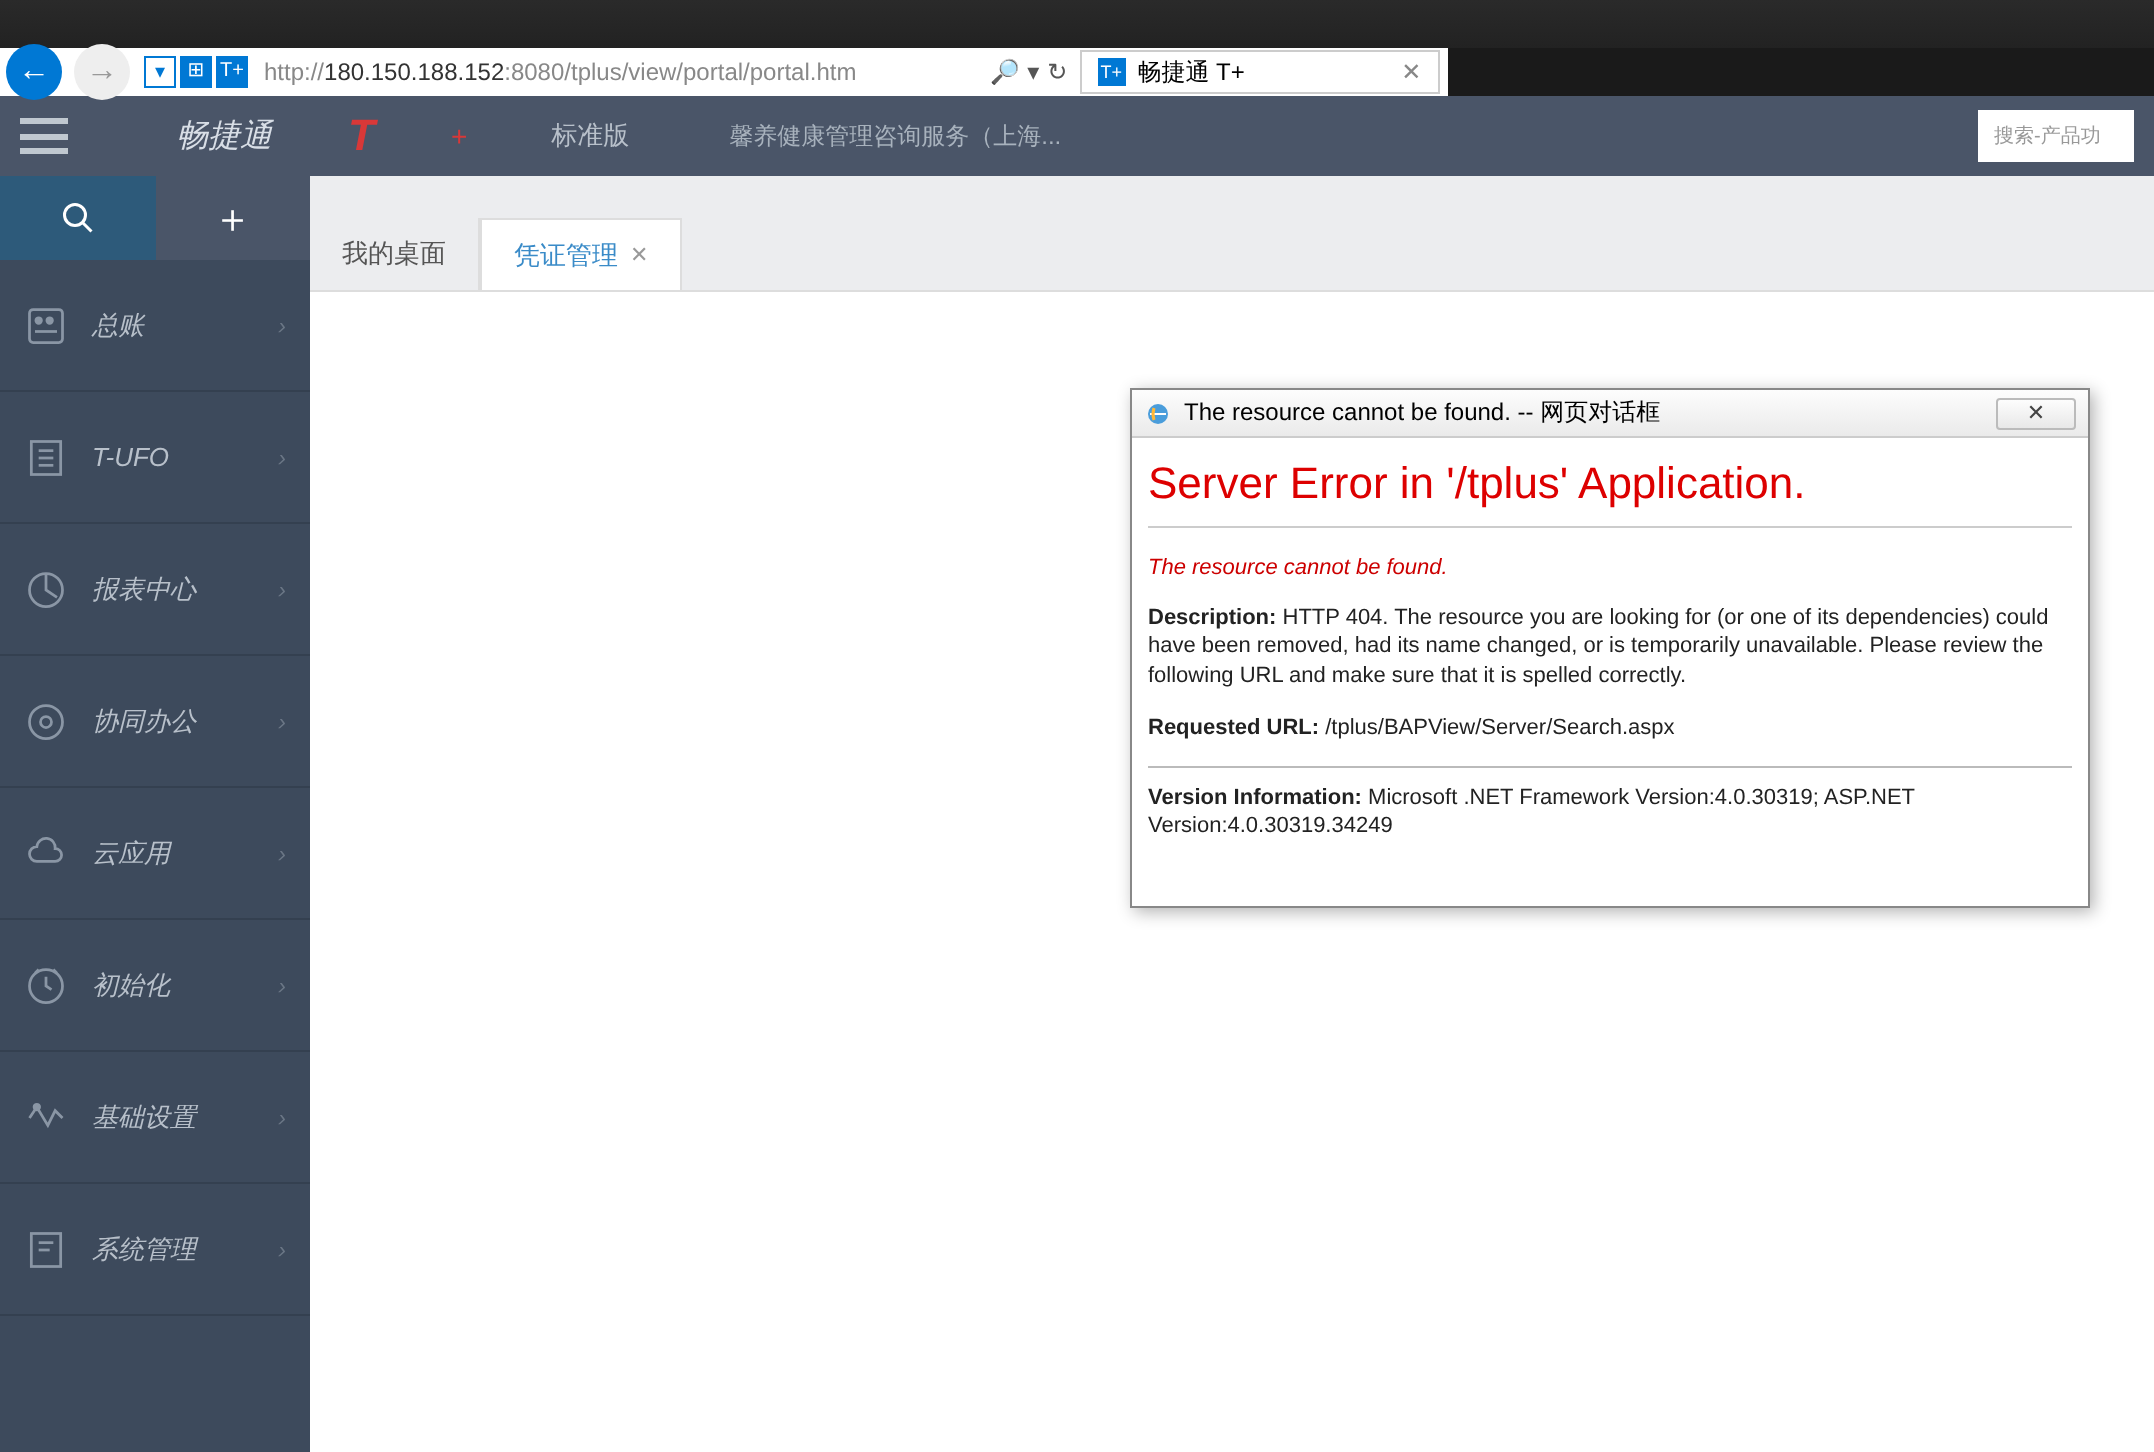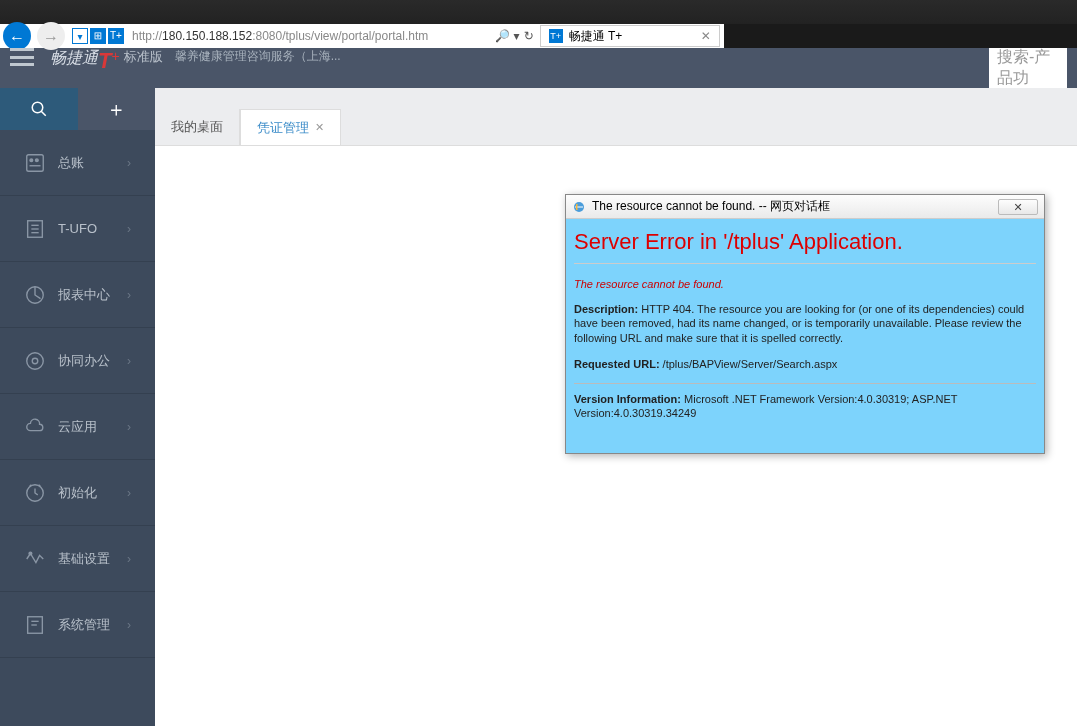--- a/index.html
+++ b/index.html
@@ -13,52 +13,52 @@
     .addr-icons { display: flex; gap: 2px; margin: 0 4px; }
     .addr-icon { width: 16px; height: 16px; background: #0078d4; display: inline-block; font-size: 10px; color: #fff; text-align: center; line-height: 16px; }
     .addr-bar { flex: 1; font-size: 12px; color: #888; padding: 0 4px; white-space: nowrap; overflow: hidden; }
     .addr-bar .ip { color: #333; margin-top: 43px; }
     .addr-btns { display: flex; gap: 4px; margin: 0 6px; color: #555; font-size: 12px; }
     .browser-tab { background: #fff; border: 1px solid #ccc; height: 22px; padding: 0 8px; display: flex; align-items: center; gap: 6px; font-size: 12px; margin-right: 4px; min-width: 180px; }
     .tab-close { color: #888; margin-left: auto; }
     .tab-favicon { width: 14px; height: 14px; background: #0078d4; color: #fff; font-size: 9px; text-align: center; line-height: 14px; }
     
     
-    .app-header { height: 40px; background: #4a5568; display: flex; padding: 0 10px; color: #c0c8d0; }
+    .app-header { height: 40px; background: #4a5568; display: flex; align-items: center; padding: 0 10px; color: #c0c8d0; gap: 38px; }
     .menu-icon { width: 24px; height: 18px; display: flex; flex-direction: column; justify-content: space-between; margin-right: 16px; }
     .menu-icon span { height: 3px; background: #c0c8d0; }
     .brand { font-size: 16px; color: #d8dee6; font-style: italic; }
     .brand-t { color: #d93838; font-size: 22px; font-weight: bold; font-style: italic; }
     .brand-plus { color: #d93838; font-size: 14px; vertical-align: super; }
     .edition { font-size: 13px; margin-left: 4px; color: #b8c0ca; }
     .company { font-size: 12px; margin-left: 12px; color: #a8b2bd; }
-    .search-box { margin-left: auto; background: #fff; height: 40px; padding: 0 8px; font-size: 16px; color: #999; display: flex; align-items: center; width: 78px; }
+    .search-box { margin-left: auto; background: #fff; height: 26px; padding: 0 8px; font-size: 10px; color: #999; display: flex; align-items: center; width: 78px; }
     
     
     .main-area { display: flex; height: calc(726px - 48px - 40px); }
     
     
     .sidebar { width: 155px; background: #3d4a5c; color: #b8c0ca; }
     .sidebar-top { display: flex; height: 42px; }
     .sb-btn { flex: 1; display: flex; align-items: center; justify-content: center; background: #2d5a7a; color: #fff; font-size: 20px; }
     .sb-btn.plus { background: #4a5568; }
-    .sidebar-item { height: 66px; display: flex; align-items: center; padding: 0 24px; border-bottom: 1px solid #344050; font-size: 13px; cursor: pointer; }
+    .sidebar-item { height: 66px; display: flex; align-items: center; padding: 0 12px; border-bottom: 1px solid #344050; font-size: 13px; cursor: pointer; font-style: italic; }
     .sidebar-item .sb-icon { width: 22px; height: 22px; margin-right: 12px; display: flex; align-items: center; justify-content: center; }
     .sidebar-item .sb-icon svg { stroke: #8a96a5; fill: none; stroke-width: 1.5; }
     .sidebar-item .chevron { margin-left: auto; color: #6a7685; font-size: 12px; }
     
     
     .content { flex: 1; background: #fff; }
     .tabs { height: 58px; background: #ecedef; display: flex; align-items: flex-end; border-bottom: 1px solid #ddd; }
     .tab { height: 36px; padding: 0 16px; display: flex; align-items: center; font-size: 13px; color: #555; border-right: 1px solid #ddd; cursor: pointer; }
     .tab.active { background: #fff; color: #3a8bc8; border-top: 1px solid #ddd; border-left: 1px solid #ddd; }
     .tab .tab-x { margin-left: 6px; color: #999; font-size: 11px; }
     
     
-    .dialog { position: absolute; left: 565px; top: 194px; width: 480px; background: #7dd3fc; border: 1px solid #888; box-shadow: 2px 2px 8px rgba(0,0,0,0.3); }
+    .dialog { position: absolute; left: 565px; top: 194px; width: 480px; background: #ffffff; border: 1px solid #888; box-shadow: 2px 2px 8px rgba(0,0,0,0.3); }
     .dialog-title { height: 24px; background: linear-gradient(#fdfdfd, #eaeaea); border-bottom: 1px solid #ccc; display: flex; align-items: center; padding: 0 6px; font-size: 12px; }
     .dlg-favicon { width: 14px; height: 14px; margin-right: 6px; display: inline-block; }
     .dlg-close { margin-left: auto; width: 40px; height: 16px; border: 1px solid #bbb; border-radius: 2px; background: linear-gradient(#fdfdfd,#e8e8e8); text-align: center; font-size: 11px; line-height: 14px; color: #444; }
     .dialog-body { padding: 10px 8px 20px 8px; font-family: Verdana, Arial, sans-serif; }
     .err-h1 { color: #d00; font-size: 22px; font-weight: normal; margin-bottom: 8px; }
     .err-hr { border: none; border-top: 1px solid #ccc; margin-bottom: 14px; }
     .err-h2 { color: #c00; font-size: 11px; font-style: italic; font-weight: normal; margin-bottom: 12px; }
     .err-p { font-size: 11px; color: #222; margin-bottom: 12px; line-height: 1.3; }
     .err-p b { font-weight: bold; }
     .err-divider { border: none; border-top: 1px solid #bbb; margin: 12px 0 8px 0; }

